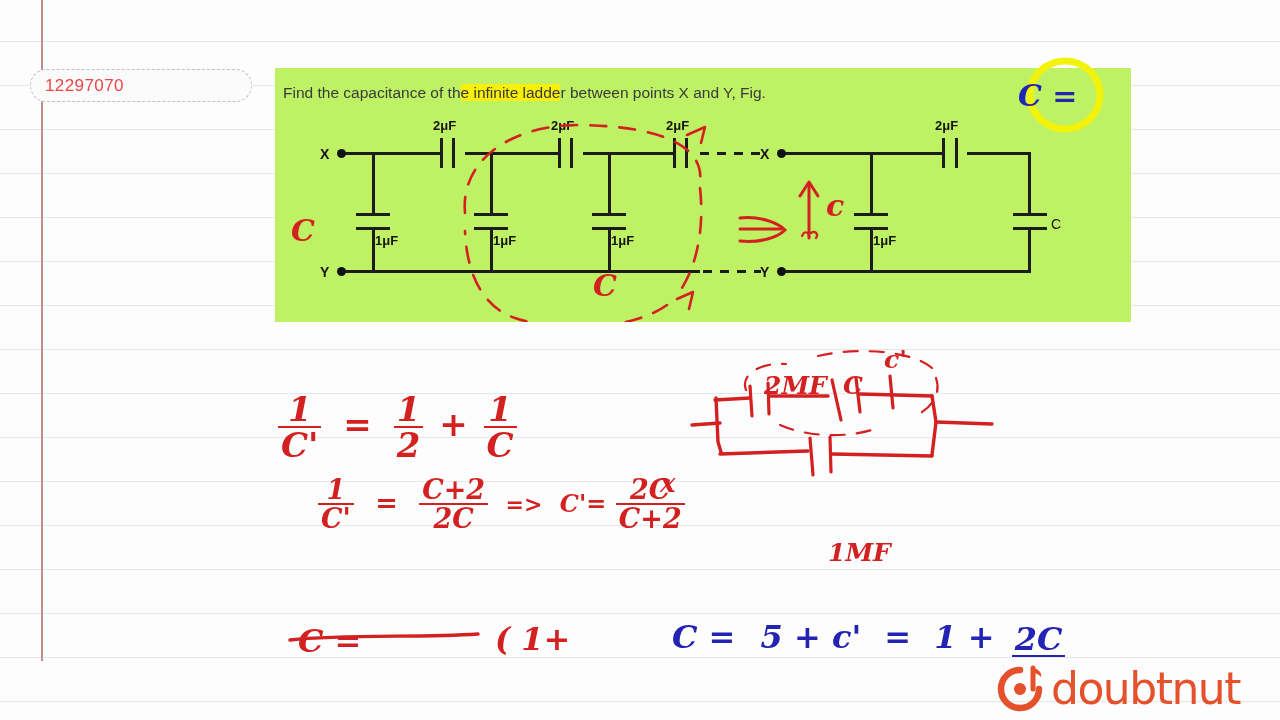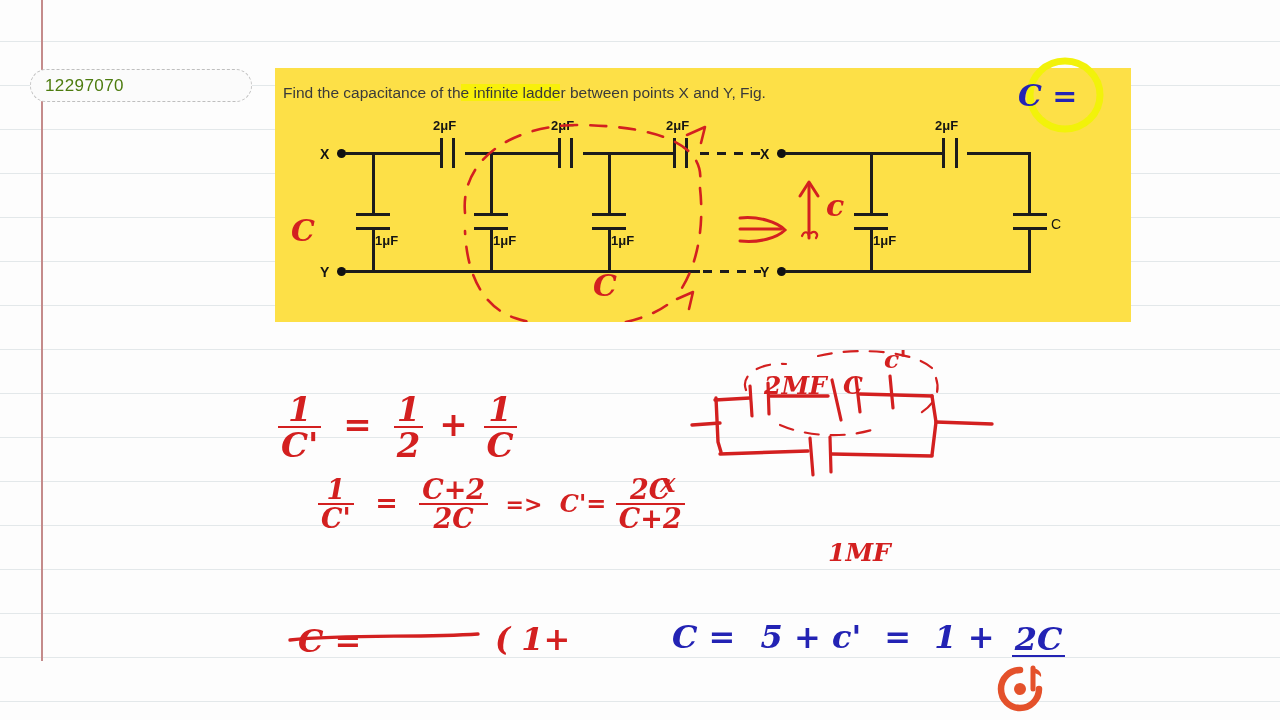--- a/index.html
+++ b/index.html
@@ -28,26 +28,26 @@
     position:absolute;left:41px;top:0;width:1.5px;height:661px;
     background:#c48b8b;
   }
   
   #id-chip{
     position:absolute;left:30px;top:69px;width:222px;height:33px;
     border:1px dashed #bfbfbf;border-radius:17px;
     background:#fbfbfb;
     display:flex;align-items:center;
     box-sizing:border-box;padding-left:14px;
-    font-size:17px;color:#4d7c0f;letter-spacing:.4px;
+    font-size:17px;color:#ef4444;letter-spacing:.4px;
   }
   
   #figure-panel{
     position:absolute;left:275px;top:68px;width:856px;height:254px;
-    background:#fde047;
+    background:#bef264;
     overflow:hidden;
   }
   #question-text{
     position:absolute;left:8px;top:16px;
     font-size:15.5px;color:#3a3a3a;white-space:nowrap;
   }
   .hl{background:#f8f00a;padding:0 0px;}
   .circuit{position:absolute;}
   .wire{position:absolute;background:#1c1c1c;}
   .h{height:2.5px;}
@@ -307,13 +307,14 @@
   </span>
 </div>
 
 <div id="logo">
   <svg width="50" height="50" viewBox="0 0 50 50">
     <path d="M25,6 A19,19 0 1,0 44,25" stroke="#e4512b" stroke-width="6.5" fill="none" stroke-linecap="round"></path>
     <circle cx="25" cy="25" r="6" fill="#e4512b"></circle>
     <path d="M38,4 L38,25" stroke="#e4512b" stroke-width="5" fill="none" stroke-linecap="round"></path>
     <path d="M38,4 C44,5 47,9 46,13 C43,10 41,9 38,9 Z" fill="#e4512b"></path>
   </svg>
+  <div id="logo-text">doubtnut</div>
 </div>
 
 </body></html>

